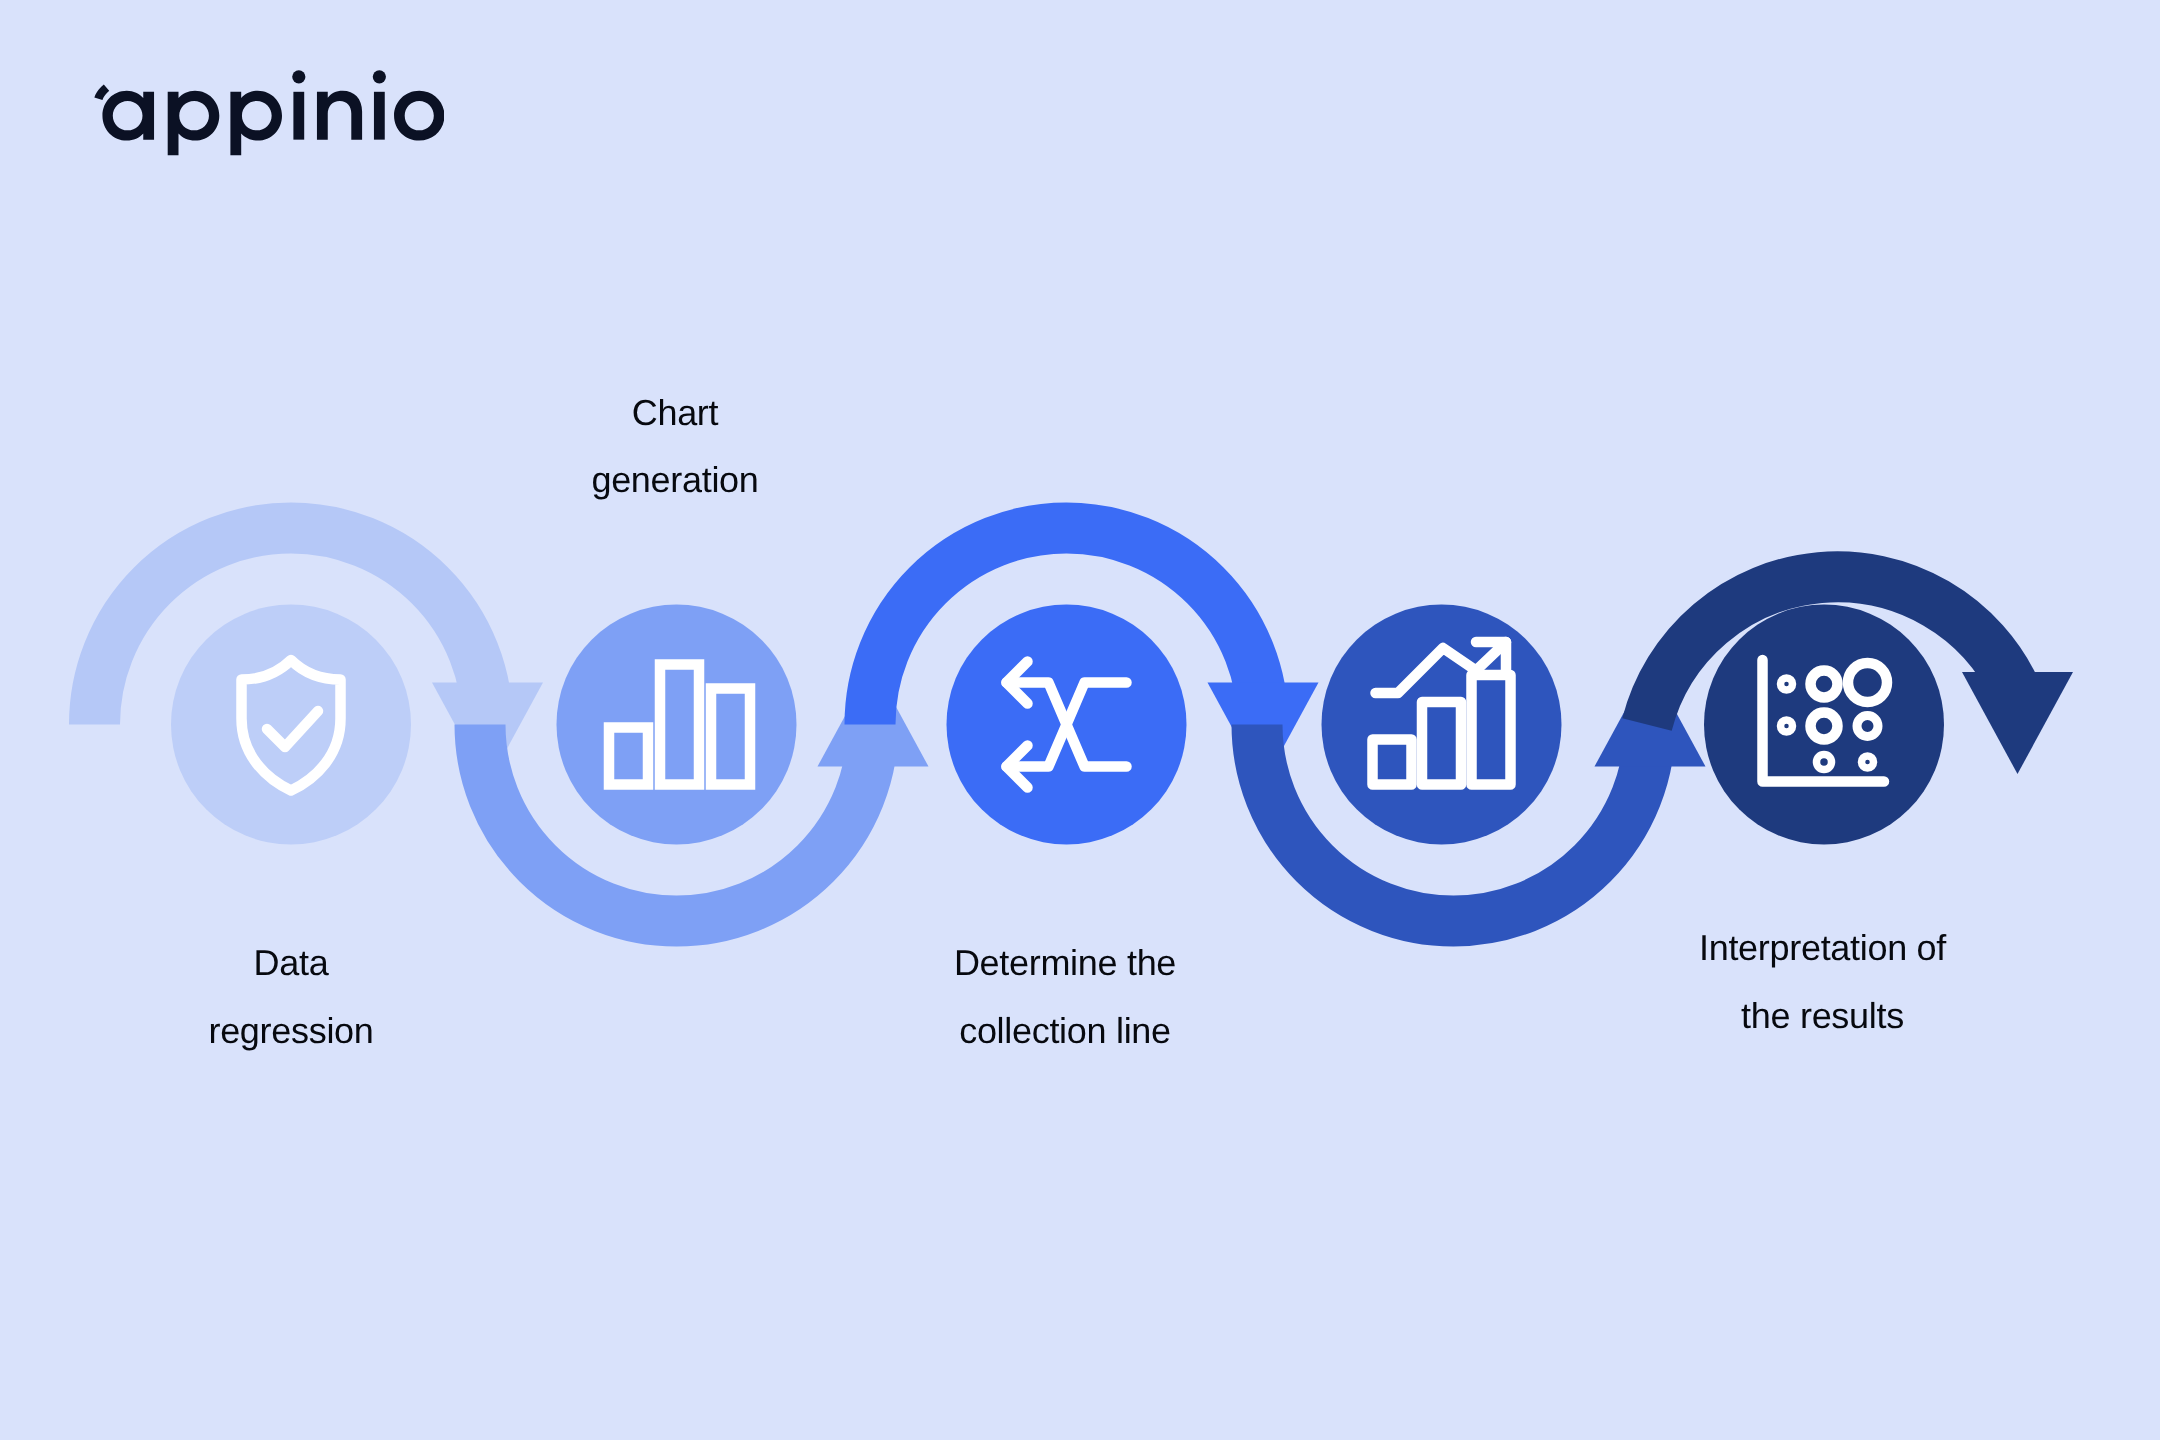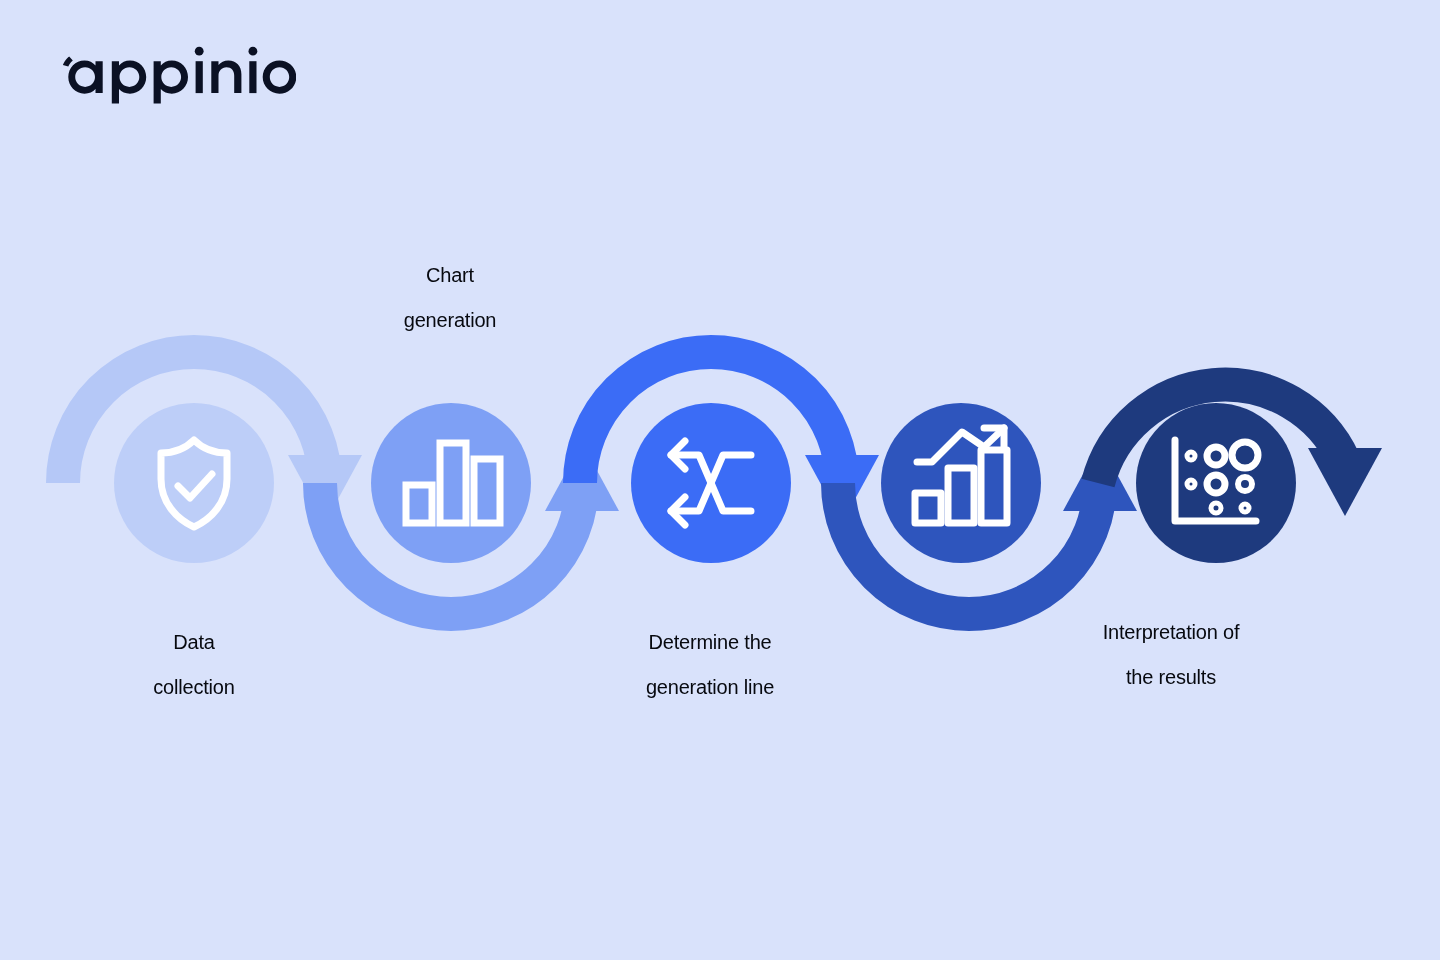--- a/index.html
+++ b/index.html
@@ -31,31 +31,31 @@
     left: 0;
     top: 0;
     width: 1440px;
     height: 960px;
   }
   .step-label {
     position: absolute;
     text-align: center;
     color: #07090f;
     font-family: "Liberation Sans", sans-serif;
-    font-size: 20px;
+    font-size: 24px;
     line-height: 45px;
     font-weight: 400;
     letter-spacing: -0.2px;
     white-space: pre-line;
   }
   #label-0 { left: 74px;   top: 620px; width: 240px; }
   #label-1 { left: 330px;  top: 253px; width: 240px; }
   #label-2 { left: 580px;  top: 620px; width: 260px; }
   #label-3 { left: 840px;  top: 253px; width: 260px; }
-  #label-4 { left: 1031px; top: 610px; width: 280px; }
+  #label-4 { left: 1075px; top: 610px; width: 280px; }
 </style>
 </head>
 <body>
 
 <div id="canvas" style="background: rgb(217, 226, 251);">
 
   <div id="logo">
     <svg width="240" height="60" viewBox="0 0 240 60" xmlns="http://www.w3.org/2000/svg">
       <g fill="#0b1124">
 
@@ -166,21 +166,21 @@
         <circle cx="1216" cy="484" r="9" fill="none" stroke="#ffffff" stroke-width="7"></circle>
         <circle cx="1245" cy="484" r="7" fill="none" stroke="#ffffff" stroke-width="6"></circle>
 
         <circle cx="1216" cy="508" r="5" fill="none" stroke="#ffffff" stroke-width="5"></circle>
         <circle cx="1245" cy="508" r="4" fill="none" stroke="#ffffff" stroke-width="5"></circle>
       </g>
     </g>
   </svg>
 
   <div class="step-label" id="label-0">Data
-collection</div>
+regression</div>
   <div class="step-label" id="label-1">Chart
 generation</div>
   <div class="step-label" id="label-2">Determine the
-generation line</div>
+collection line</div>
   <div class="step-label" id="label-4">Interpretation of
 the results</div>
 
 </div>
 
 </body></html>

